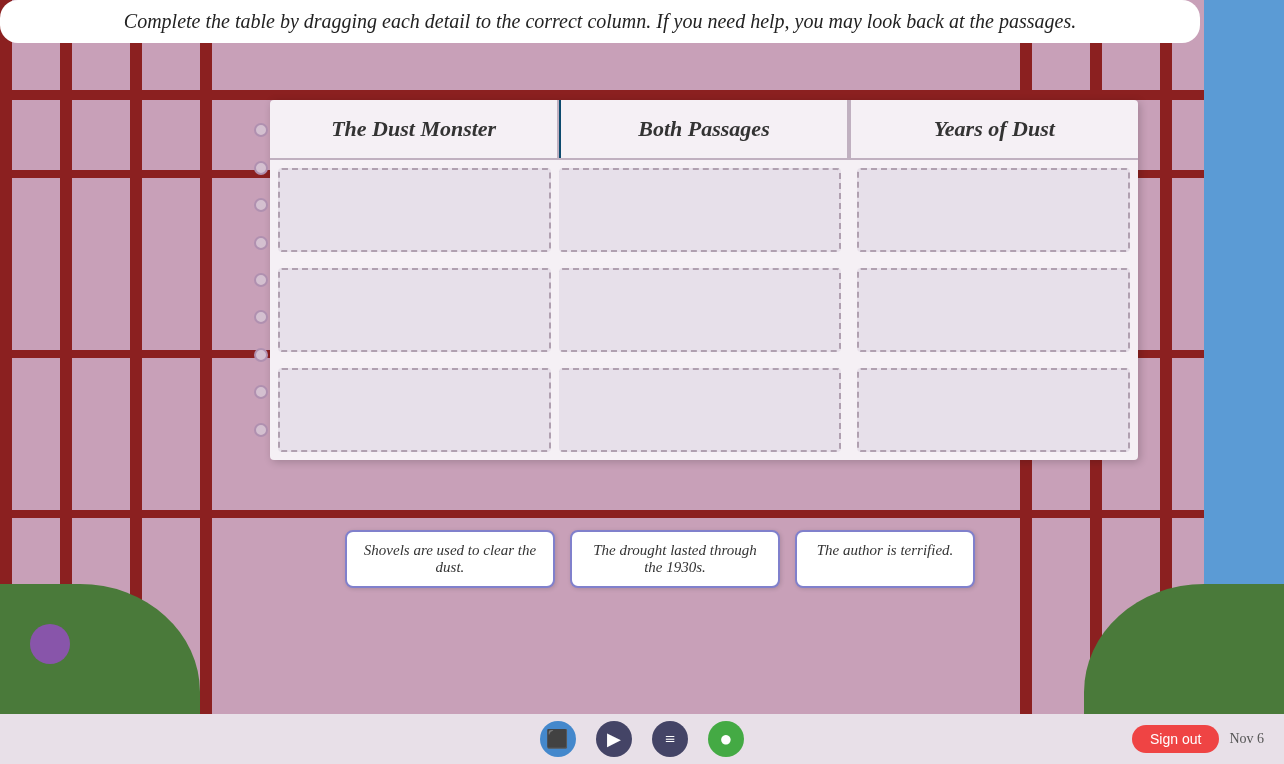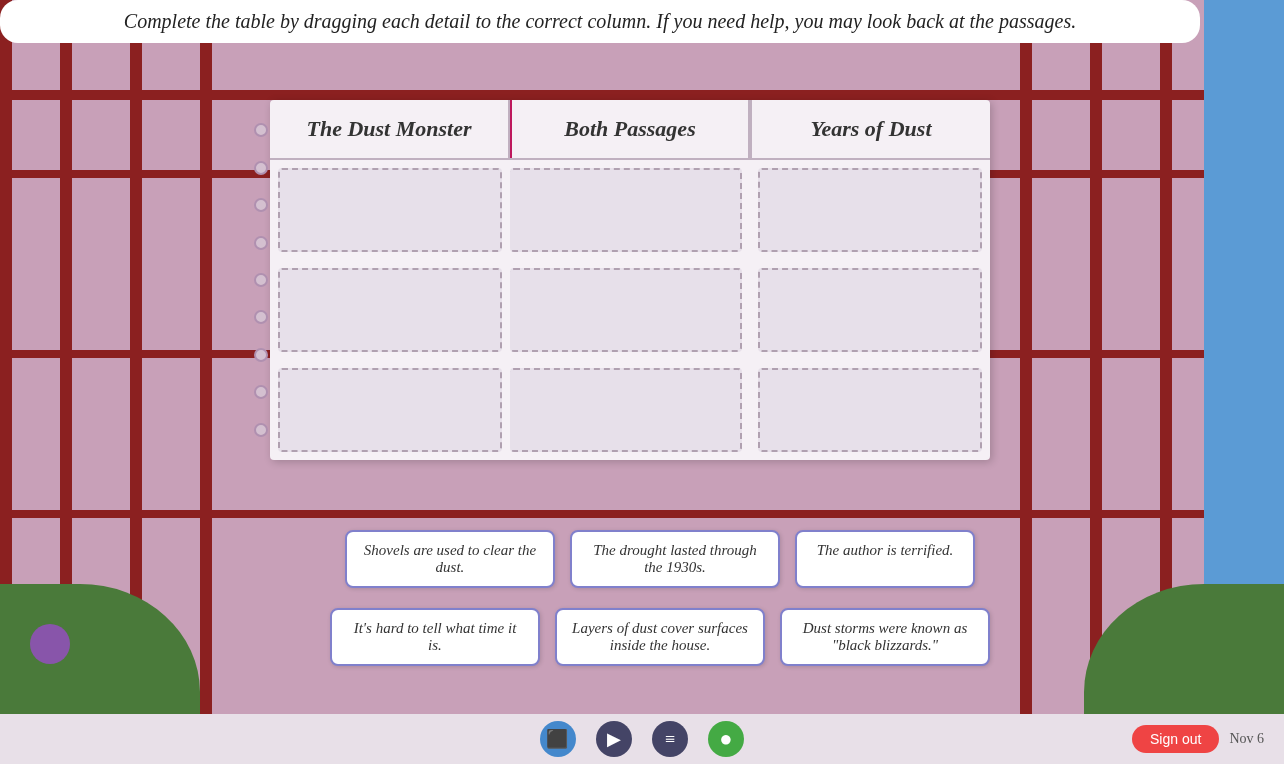--- a/index.html
+++ b/index.html
@@ -291,39 +291,39 @@
 
 <div class="tree-left"></div>
 <div class="tree-right"></div>
 
 <div class="purple-orb"></div>
 
 <div class="top-header">
   <span>Complete the table by dragging each detail to the correct column. If you need help, you may look back at the passages.</span>
 </div>
 
-<div class="main-card" style="position:absolute; top:100px; left:270px; width:720px;">
+<div class="main-card" style="position:absolute; top:100px; left:270px; width:868px;">
 
   <div class="spiral-edge">
     <div class="spiral-dot"></div>
     <div class="spiral-dot"></div>
     <div class="spiral-dot"></div>
     <div class="spiral-dot"></div>
     <div class="spiral-dot"></div>
     <div class="spiral-dot"></div>
     <div class="spiral-dot"></div>
     <div class="spiral-dot"></div>
     <div class="spiral-dot"></div>
   </div>
 
   <div class="table-header">
     <div class="col-header">
       <span>The Dust Monster</span>
     </div>
-    <div class="col-header" style="border-left:2px solid #be185d;font-style:italic;">
+    <div class="col-header" style="border-left:2px solid #0c4a6e;font-style:italic;">
       <span>Both Passages</span>
     </div>
     <div class="col-header" style="border-left:2px solid #c0b0c0;">
       <span>Years of Dust</span>
     </div>
   </div>
 
   <div class="table-body" style="grid-template-rows: repeat(3, 100px);">
 
     <div class="drop-cell"></div>
@@ -347,31 +347,20 @@
       <span>Shovels are used to clear the dust.</span>
     </div>
     <div class="drag-card">
       <span>The drought lasted through the 1930s.</span>
     </div>
     <div class="drag-card">
       <span>The author is terrified.</span>
     </div>
   </div>
 
-  <div class="cards-row">
-    <div class="drag-card">
-      <span>It's hard to tell what time it is.</span>
-    </div>
-    <div class="drag-card">
-      <span>Layers of dust cover surfaces inside the house.</span>
-    </div>
-    <div class="drag-card">
-      <span>Dust storms were known as "black blizzards."</span>
-    </div>
-  </div>
 </div>
 
 <div class="taskbar">
   <div class="taskbar-center">
     <div class="taskbar-icon blue">
       <span>⬛</span>
     </div>
     <div class="taskbar-icon dark">
       <span>▶</span>
     </div>

